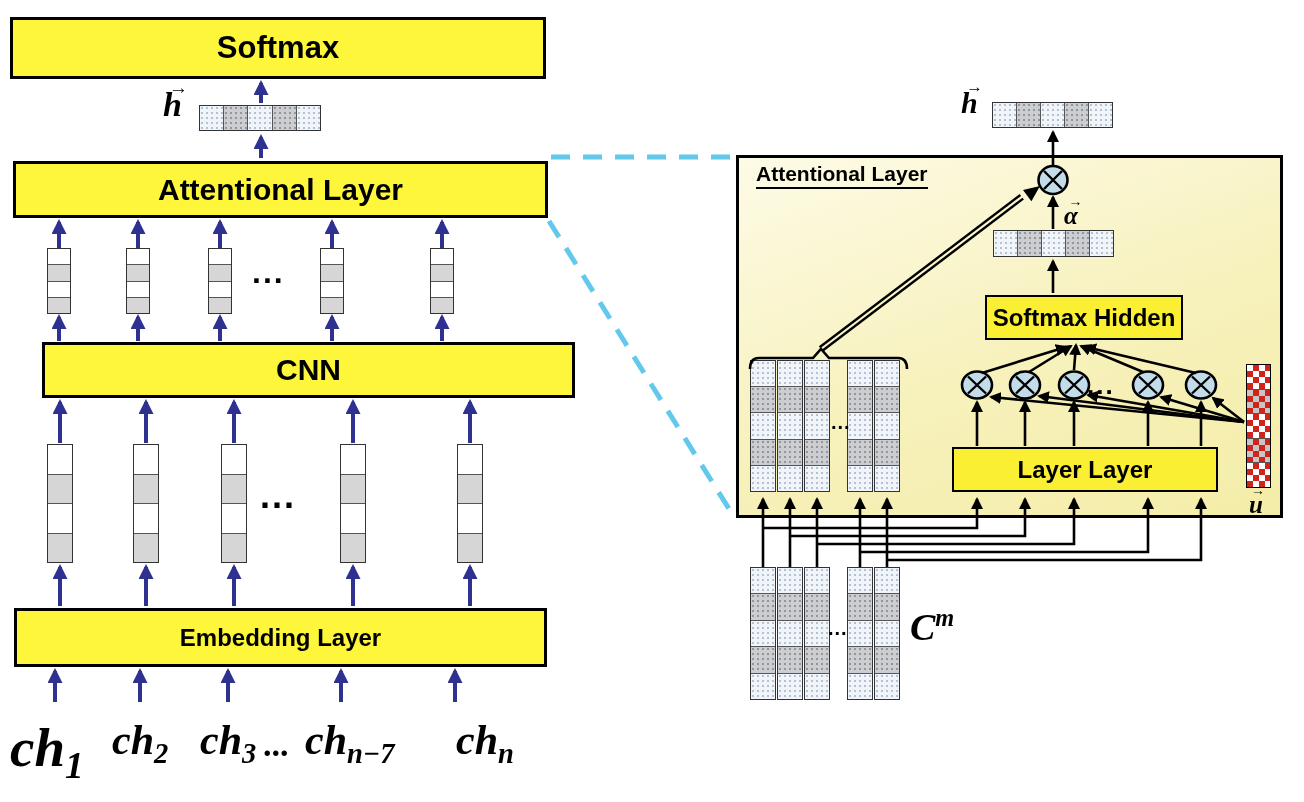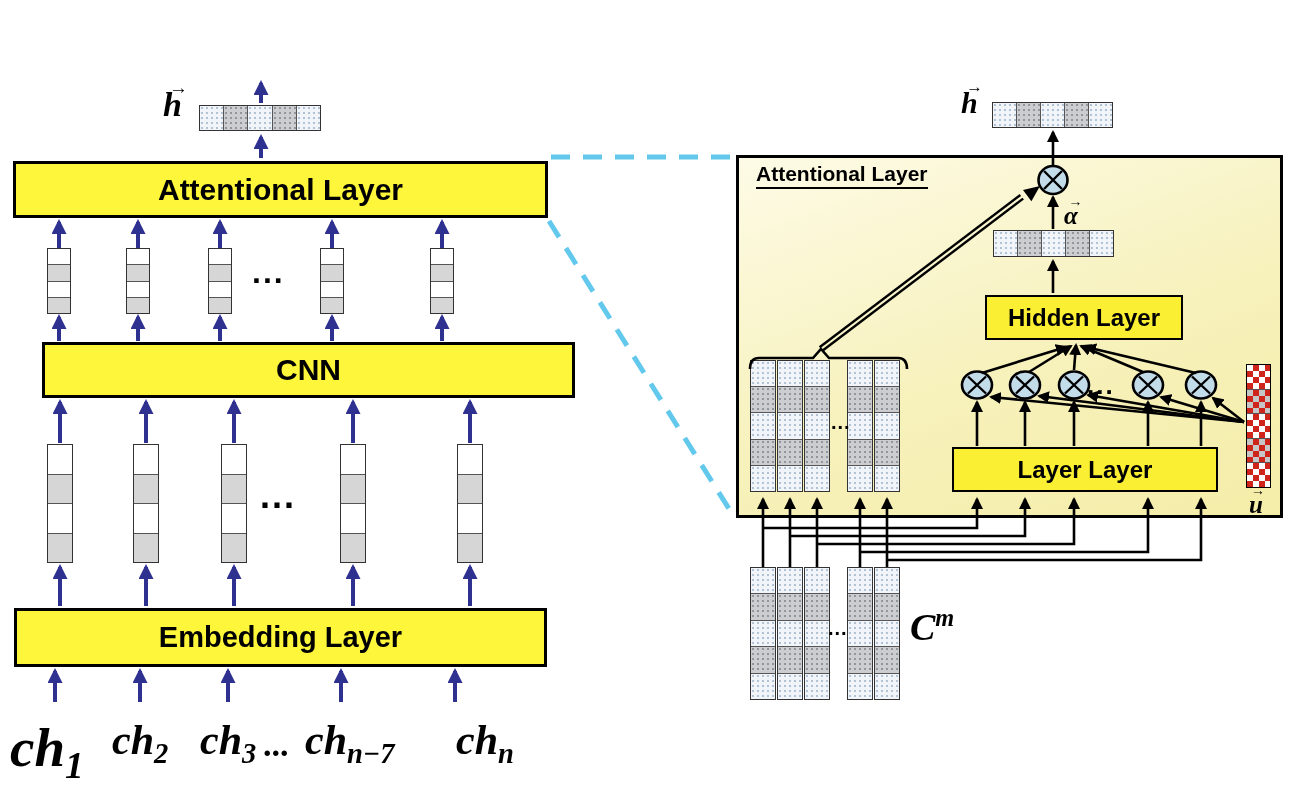--- a/index.html
+++ b/index.html
@@ -47,20 +47,23 @@
   #overlay .node{fill:var(--node-blue,#C3DCEA);stroke:#000;stroke-width:2.6;}
   #overlay .nodex{stroke:#000;stroke-width:2.4;fill:none;}
   #overlay .mkb{fill:var(--arrow-blue,#2F3191);}
   #overlay .mkk{fill:#000;}
 </style>
 </head>
 <body>
 
 <div id="stage">
 
+  <div class="ybox" style="left:10px;top:17px;width:536px;height:62px;font-size:31px;">
+    <span>Softmax</span>
+  </div>
 
   <div class="mlabel mv" style="left:163px;top:88px;font-size:34px;">
     <span>h</span>
     <span class="ar">→</span>
   </div>
   <div class="stack hstack" style="left:199px;top:105px;width:122px;height:26px;">
       <div class="cell cL"></div>
       <div class="cell cD"></div>
       <div class="cell cL"></div>
       <div class="cell cD"></div>
@@ -132,21 +135,21 @@
       <div class="cell cG"></div>
     </div>
   <div class="stack vstack" style="left:457px;top:444px;width:26px;height:119px;">
       <div class="cell cW"></div>
       <div class="cell cG"></div>
       <div class="cell cW"></div>
       <div class="cell cG"></div>
     </div>
   <div class="dots" style="left:260px;top:478px;font-size:36px;">...</div>
 
-  <div class="ybox" style="left:14px;top:608px;width:533px;height:59px;font-size:29px;">
+  <div class="ybox" style="left:14px;top:608px;width:533px;height:59px;font-size:24px;">
     <span>Embedding Layer</span>
   </div>
 
   <div class="mlabel" style="left:10px;top:716px;font-size:55px;font-family:'Liberation Serif',serif;font-style:italic;font-weight:bold;">
     <span>ch</span><sub>1</sub>
   </div>
   <div class="mlabel" style="left:112px;top:716px;font-size:42px;font-family:'Liberation Serif',serif;font-style:italic;font-weight:bold;">
     <span>ch</span><sub>2</sub>
   </div>
   <div class="mlabel" style="left:200px;top:716px;font-size:42px;font-family:'Liberation Serif',serif;font-style:italic;font-weight:bold;">
@@ -181,21 +184,21 @@
   </div>
   <div class="stack hstack" style="left:993px;top:230px;width:121px;height:27px;">
       <div class="cell cL"></div>
       <div class="cell cD"></div>
       <div class="cell cL"></div>
       <div class="cell cD"></div>
       <div class="cell cL"></div>
     </div>
 
   <div class="ibox" style="left:985px;top:295px;width:198px;height:45px;font-size:24px;">
-    <span>Hidden Layer</span>
+    <span>Softmax Hidden</span>
   </div>
 
   <div class="dots" style="left:1087px;top:372px;font-size:26px;">...</div>
 
   <div class="ibox" style="left:952px;top:447px;width:266px;height:45px;font-size:24px;">
     <span>Layer Layer</span>
   </div>
 
   <div class="stack vstack" style="left:750px;top:360px;width:26px;height:132px;">
       <div class="cell cL"></div>

